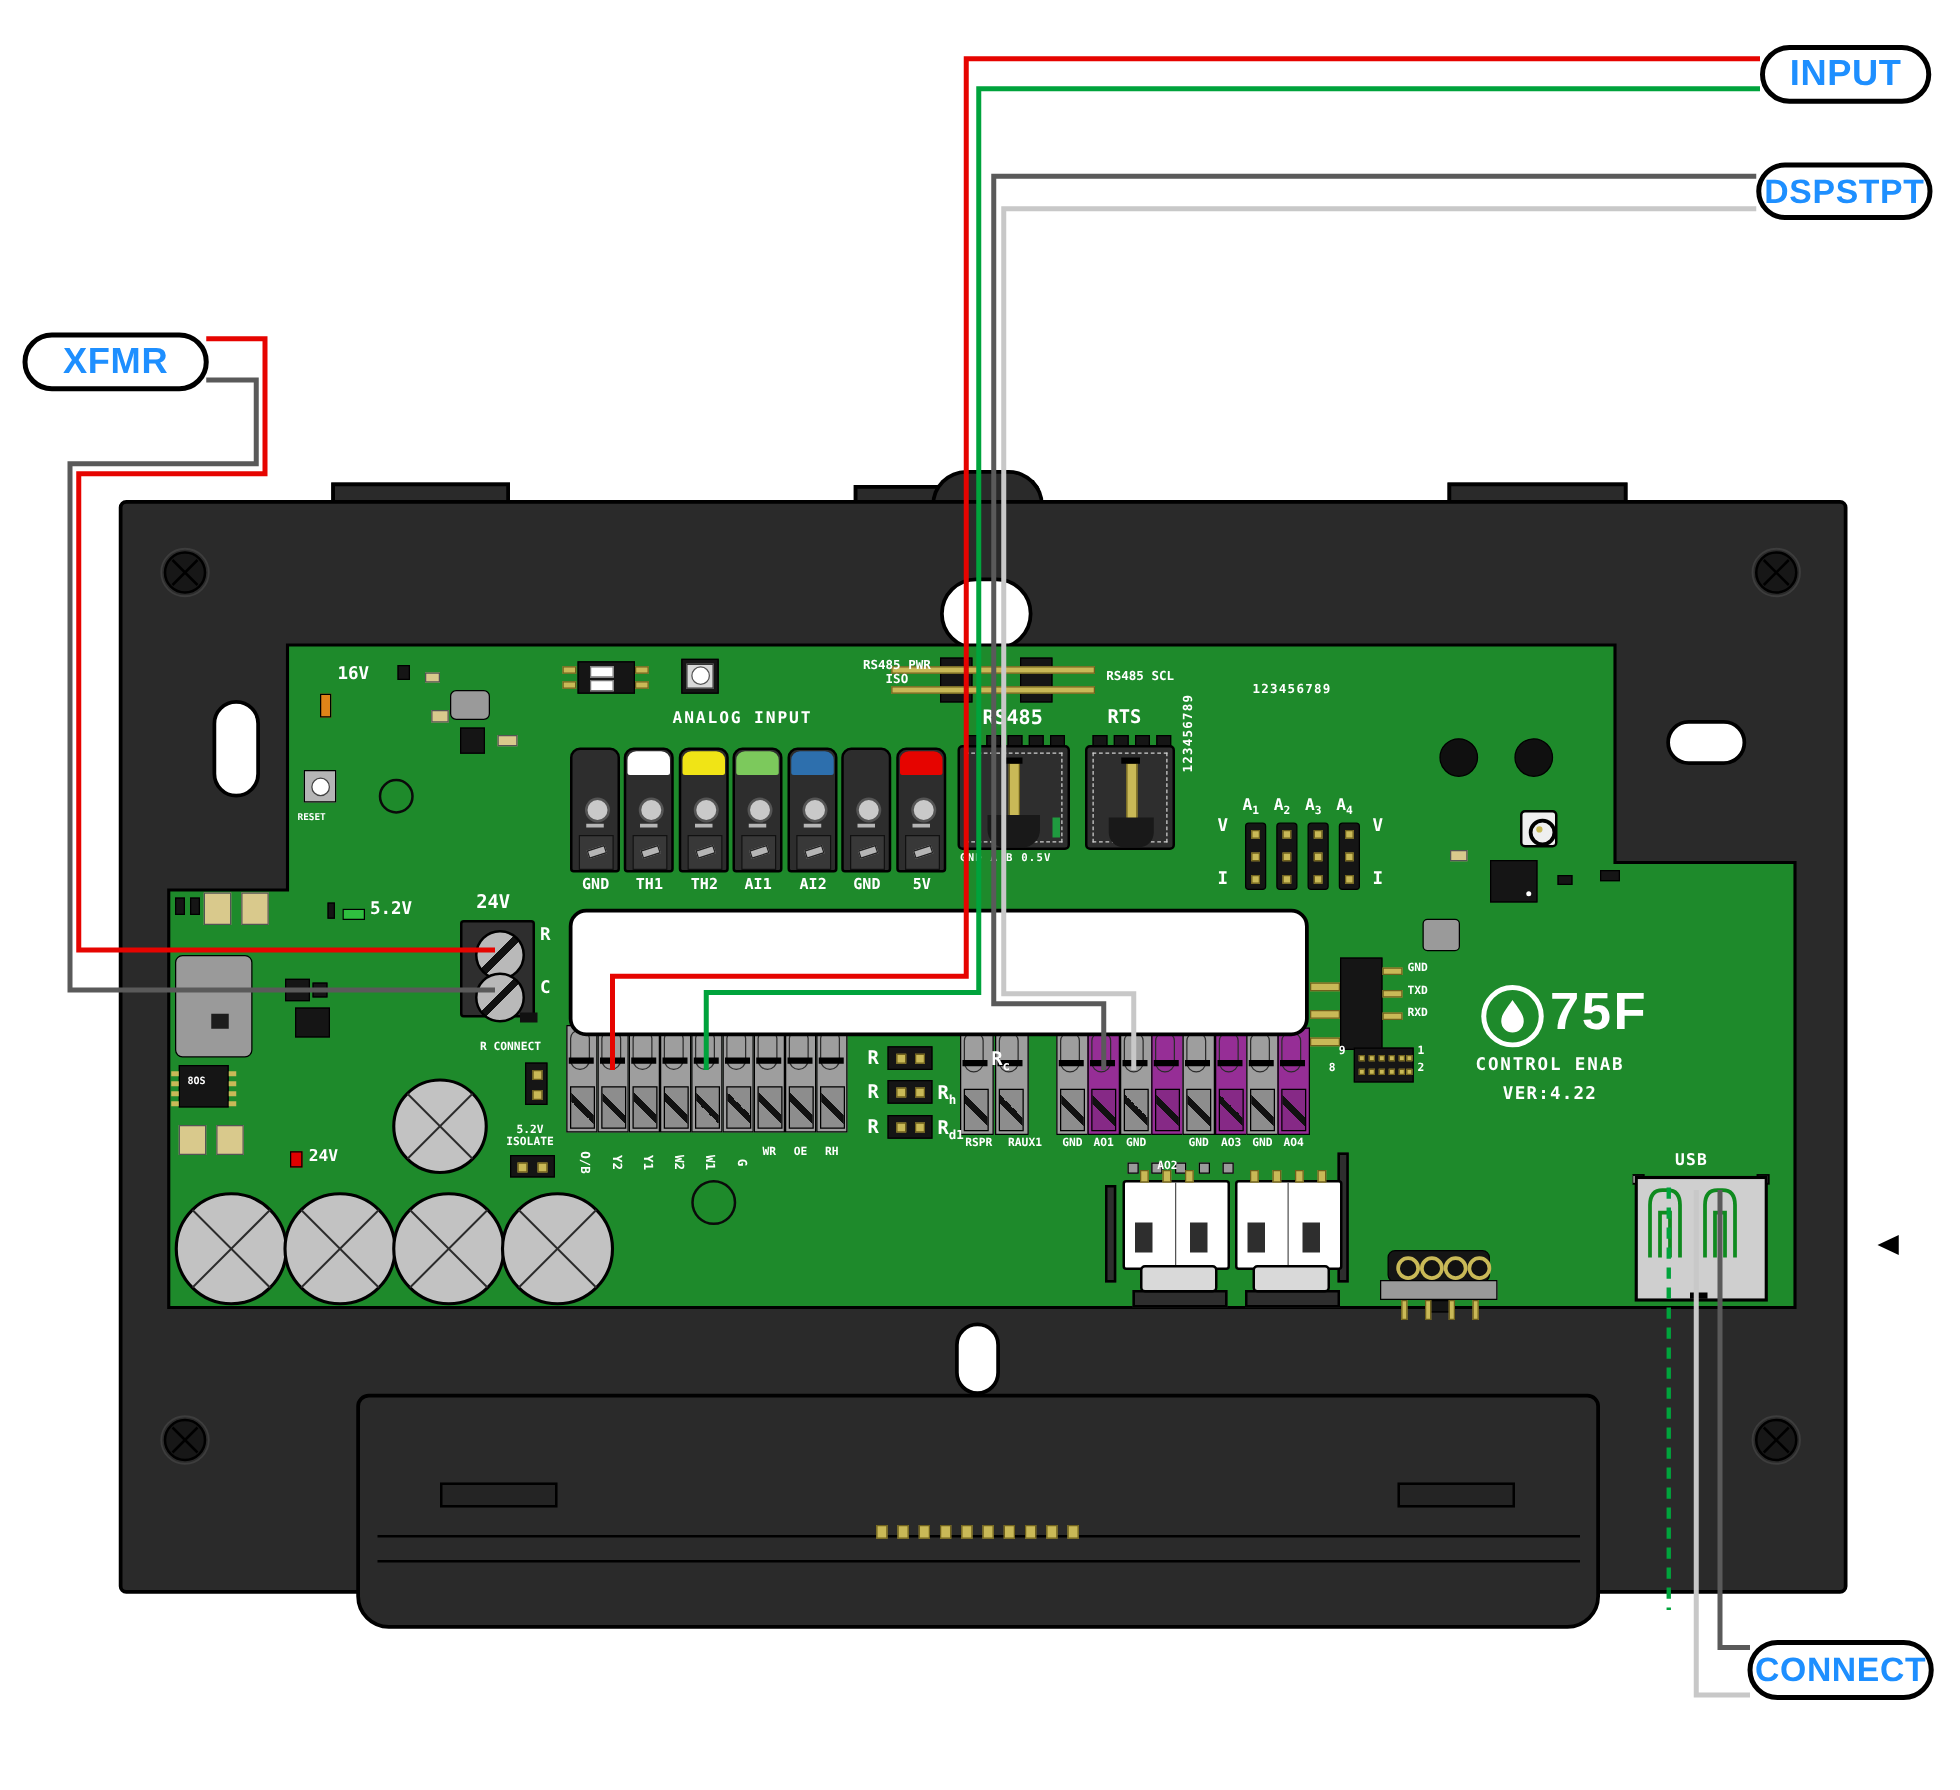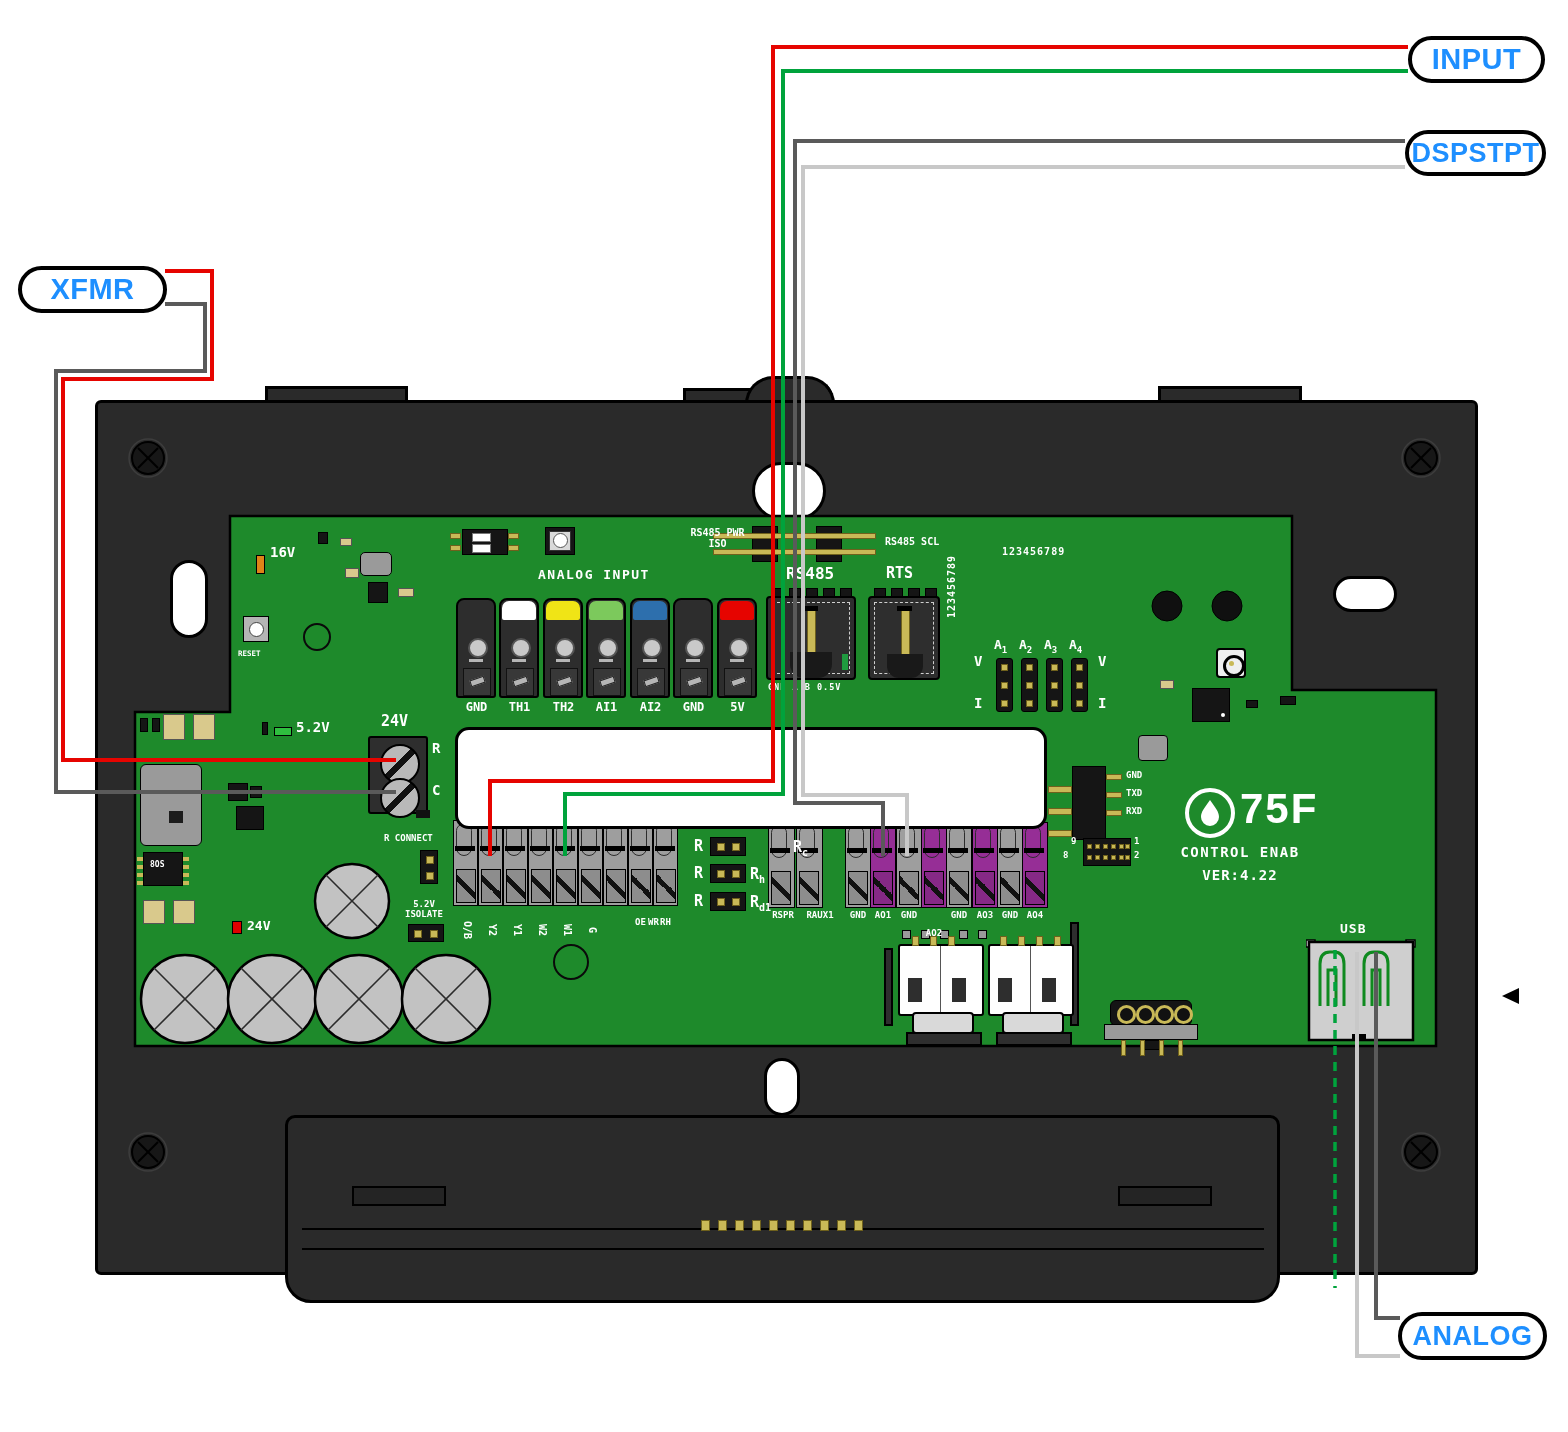--- a/index.html
+++ b/index.html
@@ -128,21 +128,21 @@
       <line x1="241" y1="968" x2="303" y2="1030"></line>
         <line x1="303" y1="968" x2="241" y2="1030"></line>
       <line x1="328" y1="968" x2="390" y2="1030"></line>
         <line x1="390" y1="968" x2="328" y2="1030"></line>
       <line x1="415" y1="968" x2="477" y2="1030"></line>
         <line x1="477" y1="968" x2="415" y2="1030"></line>
     </g>
   </svg>
 
   <div class="smd" style="left:256px;top:555px;width:9px;height:19px;background:#e08418;border:1.5px solid #000;"></div>
-  <div class="silk" style="left:270px;top:545px;font-size:14px;">16V</div>
+  <div class="silk" style="left:270px;top:532px;font-size:14px;">16V</div>
   <div class="comp gry" style="left:243px;top:616px;width:26px;height:26px;background:#b5b5b5;">
     <div style="position:absolute;left:5px;top:5px;width:13px;height:13px;border-radius:50%;background:#fff;border:1px solid #444;"></div>
   </div>
   <div class="silk" style="left:238px;top:650px;font-size:7.5px;">RESET</div>
   <div class="smd gry" style="left:360px;top:552px;width:32px;height:24px;border-radius:5px;background:#9a9a9a;"></div>
   <div class="smd blk" style="left:368px;top:582px;width:20px;height:21px;"></div>
   <div class="smd tan" style="left:345px;top:568px;width:14px;height:10px;"></div>
   <div class="smd tan" style="left:398px;top:588px;width:16px;height:9px;"></div>
   <div class="smd blk" style="left:318px;top:532px;width:10px;height:12px;"></div>
   <div class="smd tan" style="left:340px;top:538px;width:12px;height:8px;"></div>
@@ -402,21 +402,21 @@
       <div class="arch"></div>
       <div class="tslot"></div>
       <div class="tfoot"></div>
     </div>
   <div class="vlab" style="left:459px;">O/B</div>
   <div class="vlab" style="left:484px;">Y2</div>
   <div class="vlab" style="left:509px;">Y1</div>
   <div class="vlab" style="left:534px;">W2</div>
   <div class="vlab" style="left:559px;">W1</div>
   <div class="vlab" style="left:584px;">G</div>
-  <div class="hlab9" style="left:603px;top:917px;width:25px;margin-left:38px;">WR</div>
+  <div class="hlab9" style="left:603px;top:917px;width:25px;">WR</div>
   <div class="hlab9" style="left:628px;top:917px;width:25px;">OE</div>
   <div class="hlab9" style="left:653px;top:917px;width:25px;">RH</div>
 
   <div class="silk" style="left:694px;top:838px;font-size:15px;">R</div>
   <div class="comp blk" style="left:710px;top:837px;width:36px;height:19px;">
       <div class="goldpin" style="left:6px;top:5px;width:8px;height:8px;"></div>
       <div class="goldpin" style="left:21px;top:5px;width:8px;height:8px;"></div>
     </div>
   <div class="silk" style="left:750px;top:839px;font-size:15px;margin-left:43px;"><span>R</span><sub style="font-size:10px;">c</sub></div>
   <div class="silk" style="left:694px;top:865px;font-size:15px;">R</div>
@@ -603,20 +603,20 @@
   <div class="callout" style="left:1408px;top:36px;width:137px;height:47px;">
       <span>INPUT</span>
     </div>
   <div class="callout" style="left:1405px;top:130px;width:141px;height:46px;font-size:27px;">
       <span>DSPSTPT</span>
     </div>
   <div class="callout" style="left:18px;top:266px;width:149px;height:47px;">
       <span>XFMR</span>
     </div>
   <div class="callout" style="left:1398px;top:1312px;width:149px;height:48px;font-size:27px;">
-      <span>ANALOG</span>
+      <span>CONNECT</span>
     </div>
 
   <svg width="30" height="24" style="left:1498px;top:984px;z-index:60;">
     <polygon points="4,12 21,4 21,20" fill="#000"></polygon>
   </svg>
 
 </div>
 
 </body></html>

